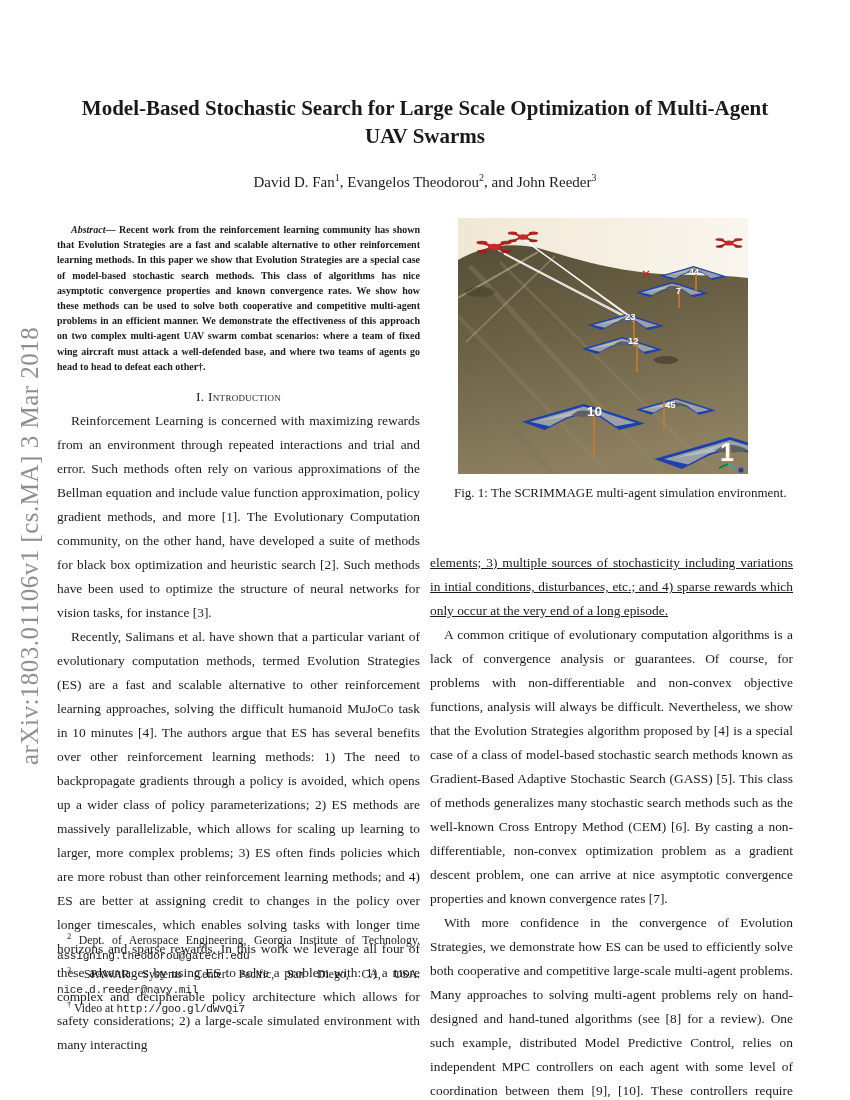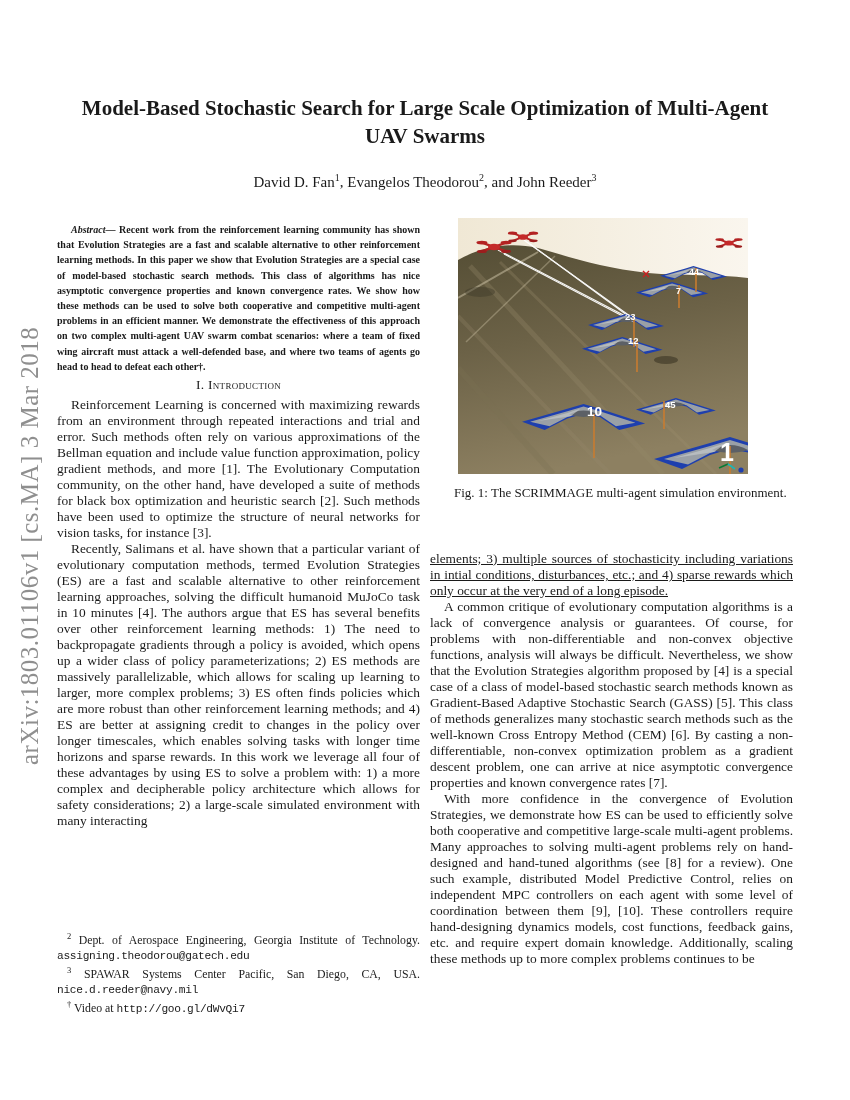--- a/index.html
+++ b/index.html
@@ -27,24 +27,24 @@
   .authors sup { font-size: 10px; }
   
   .col { position: absolute; width: 363px; text-align: justify; }
   .col-left  { left: 57px;  top: 222px; }
   .abstract {
     font-size: 10px; font-weight: bold; line-height: 15.2px; text-indent: 14px;
   }
   .abstract .abs-label { font-style: italic; }
   .section-heading {
     text-align: center; font-size: 13.5px; font-weight: normal;
-    font-variant: small-caps; margin-top: 3px; margin-bottom: 4px;
+    font-variant: small-caps; margin-top: 15px; margin-bottom: 4px;
     letter-spacing: 0.3px;
   }
-  .body-p { font-size: 13.4px; line-height: 16px; text-indent: 14px; }
+  .body-p { font-size: 13.4px; line-height: 24px; text-indent: 14px; }
   .no-indent { text-indent: 0; text-decoration: underline; }
   
   .footnotes {
     position: absolute; left: 57px; top: 929px; width: 363px;
     font-size: 11.8px; line-height: 14.6px; text-align: justify;
   }
   .footnote { text-indent: 10px; }
   .footnote sup { font-size: 8.5px; }
   .mono { font-family: "Liberation Mono", monospace; font-size: 11.2px; letter-spacing: -0.3px; }
   a.mono { color: #1a1a1a; text-decoration: none; }

